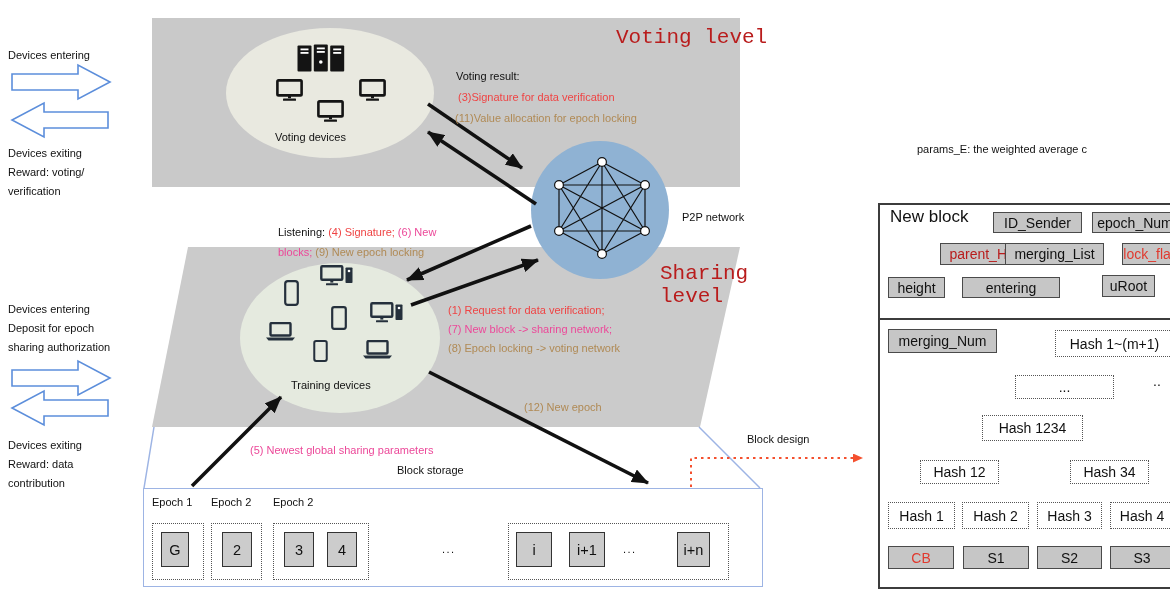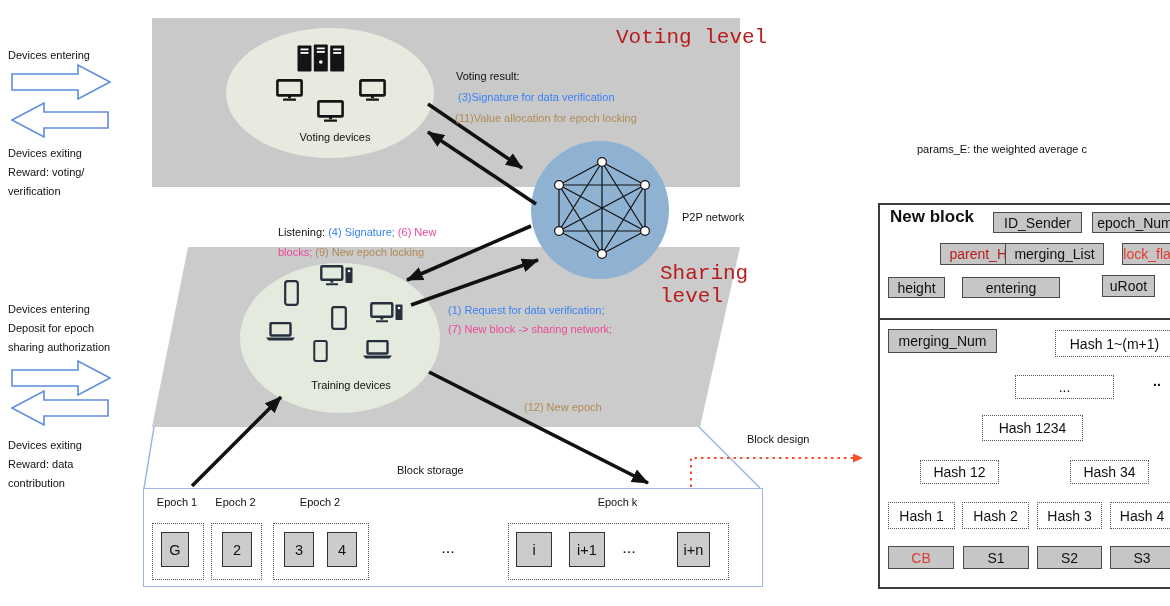--- a/index.html
+++ b/index.html
@@ -1,22 +1,22 @@
 <!DOCTYPE html>
 <html><head>
 <meta charset="utf-8">
 <style>
   html,body{margin:0;padding:0;background:#fff;}
   #stage{position:relative;width:1170px;height:606px;overflow:hidden;background:#fff;
          font-family:"Liberation Sans",sans-serif;color:#111;}
   #bg{position:absolute;left:0;top:0;z-index:1;}
   .txt{position:absolute;font-size:11px;line-height:19px;white-space:nowrap;z-index:5;}
   .fs21{font-size:21px;line-height:23px;}
-  .red{color:#3b82f6;} .tan{color:#b08a55;} .blue{color:#ec4899;} .dkred{color:#b91c1c;font-family:Liberation Mono, monospace;}
-  .bold{font-weight:bold;} .ctr{text-align:center;}
+  .red{color:#ef4444;} .tan{color:#b08a55;} .blue{color:#ec4899;} .dkred{color:#b91c1c;font-family:Liberation Mono, monospace;}
+  .bold{font-weight:normal;} .ctr{text-align:left;}
   .gbox{position:absolute;background:#c6c6c6;border:1.5px solid #4a4a4a;display:flex;
         align-items:center;justify-content:center;font-size:14px;white-space:nowrap;
         z-index:6;overflow:hidden;}
   .blk{position:absolute;background:#cccccc;border:1.6px solid #333;display:flex;
        align-items:center;justify-content:center;font-size:14.5px;z-index:6;}
   .dot{position:absolute;border:1.6px dotted #555;display:flex;align-items:center;
        justify-content:center;font-size:14px;white-space:nowrap;z-index:4;overflow:hidden;}
   .panel{position:absolute;border:2px solid #3c3c3c;background:#fff;z-index:3;}
   .storage{position:absolute;border:1.6px solid #9db4e4;background:#fff;z-index:2;}
   .hline{position:absolute;background:#3c3c3c;z-index:4;}
@@ -191,29 +191,30 @@
     <span>level</span>
   </div>
   <div class="txt ctr" style="left:291px;top:376px;width:120px">Training devices</div>
   <div class="txt" style="left:278px;top:222px;line-height:20px">
     <span>Listening: </span><span class="red">(4) Signature; </span><span class="blue">(6) New</span><br>
     <span class="blue">blocks; </span><span class="tan">(9) New epoch locking</span>
   </div>
   <div class="txt" style="left:448px;top:301px">
     <span class="red">(1) Request for data verification;</span><br>
     <span class="blue">(7) New block -&gt; sharing network;</span><br>
+    <span class="tan">(8) Epoch locking -&gt; voting network</span>
   </div>
   <div class="txt tan" style="left:524px;top:398px">(12) New epoch</div>
+  <div class="txt blue" style="left:250px;top:441px">(5) Newest global sharing parameters</div>
 
   <div class="txt" style="left:397px;top:461px">Block storage</div>
   <div class="storage" style="left:143px;top:488px;width:618px;height:97px"></div>
   <div class="txt ctr" style="left:152px;top:493px;width:50px">Epoch 1</div>
   <div class="txt ctr" style="left:211px;top:493px;width:49px">Epoch 2</div>
   <div class="txt ctr" style="left:273px;top:493px;width:94px">Epoch 2</div>
-  <div class="txt ctr" style="left:508px;top:493px;width:219px">Epoch k</div>
 
   <div class="dot" style="left:152px;top:523px;width:50px;height:55px"></div>
   <div class="dot" style="left:211px;top:523px;width:49px;height:55px"></div>
   <div class="dot" style="left:273px;top:523px;width:94px;height:55px"></div>
   <div class="dot" style="left:508px;top:523px;width:219px;height:55px"></div>
 
   <div class="blk" style="left:161px;top:532px;width:26px;height:33px">G</div>
   <div class="blk" style="left:222px;top:532px;width:28px;height:33px">2</div>
   <div class="blk" style="left:284px;top:532px;width:28px;height:33px">3</div>
   <div class="blk" style="left:327px;top:532px;width:28px;height:33px">4</div>

